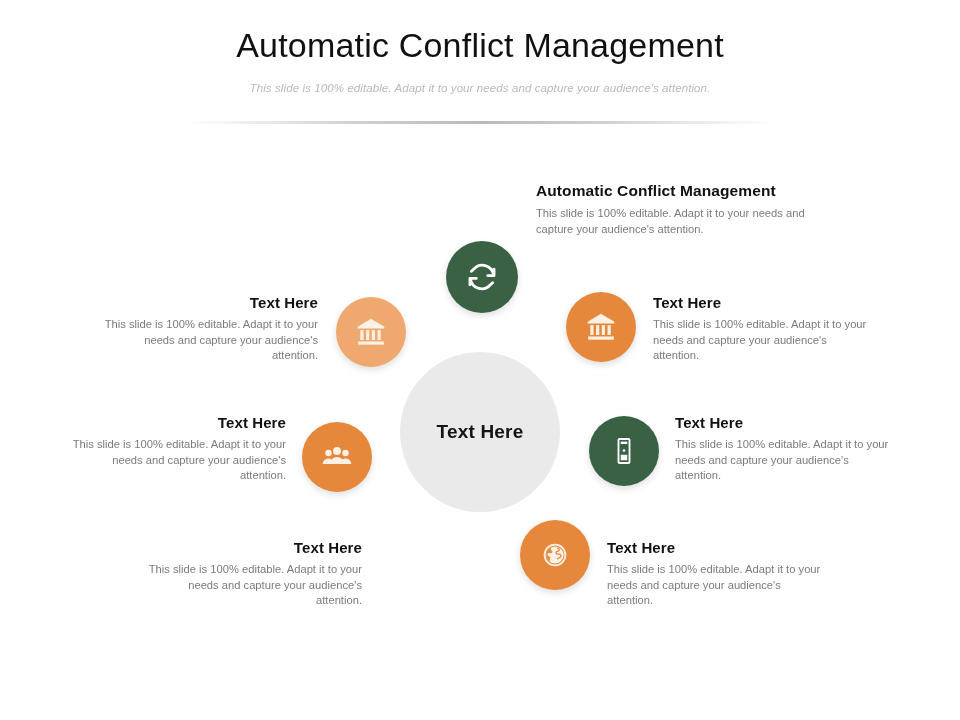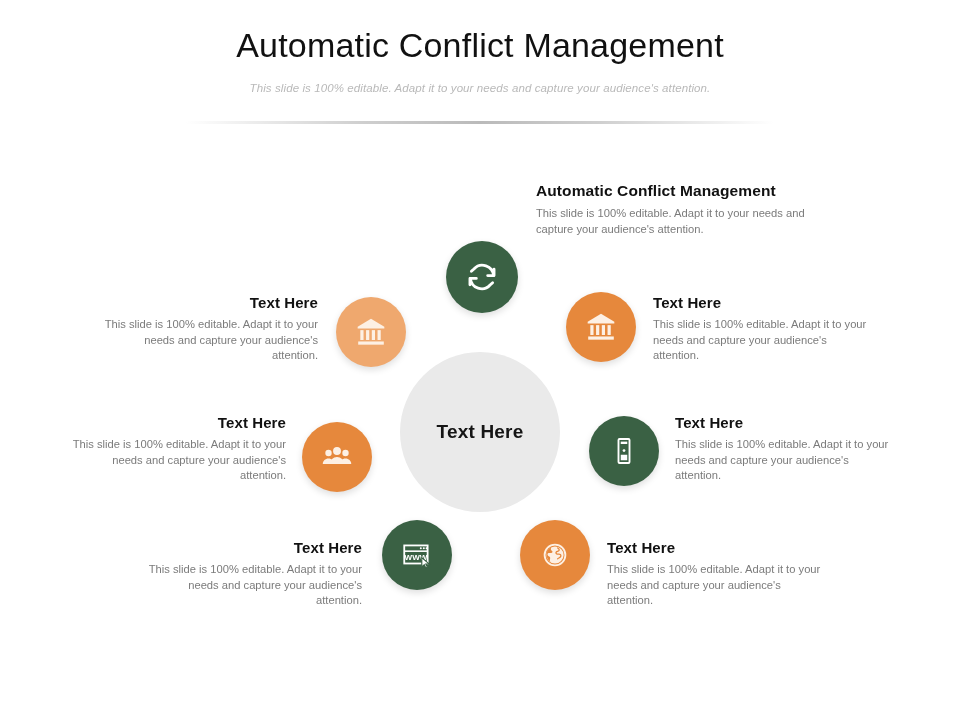--- a/index.html
+++ b/index.html
@@ -233,33 +233,20 @@
         <circle cx="12" cy="11.6" r="1.1" fill="#ffffff"></circle>
         <rect x="9.4" y="15" width="5.2" height="4.4" fill="#ffffff"></rect>
       </svg>
     </span>
   </div>
   <div id="text-right-middle" class="node-text align-left">
     <div class="node-heading">Text Here</div>
     <div class="node-body">This slide is 100% editable. Adapt it to your needs and capture your audience's attention.</div>
   </div>
 
-  <div id="node-left-lower" class="node-circle">
-    <span>
-      <svg width="34" height="34" viewBox="0 0 32 32" fill="none">
-        <rect x="4" y="7" width="22" height="17" stroke="#ffffff" stroke-width="1.7"></rect>
-        <line x1="4" y1="12.4" x2="26" y2="12.4" stroke="#ffffff" stroke-width="1.5"></line>
-        <circle cx="19.6" cy="9.7" r="0.95" fill="#ffffff"></circle>
-        <circle cx="22.4" cy="9.7" r="0.95" fill="#ffffff"></circle>
-        <circle cx="25" cy="9.7" r="0.95" fill="#ffffff"></circle>
-        <text x="15" y="20.4" font-family="'Liberation Sans', sans-serif" font-size="7.6" font-weight="bold" fill="#ffffff" text-anchor="middle">WWW</text>
-        <path d="M20.5 18.5 L20.5 27.4 L22.8 25.2 L24.3 28.2 L25.8 27.4 L24.3 24.5 L27.4 24.4 Z" fill="#ffffff" stroke="#3a6144" stroke-width="1.1"></path>
-      </svg>
-    </span>
-  </div>
   <div id="text-left-lower" class="node-text align-right">
     <div class="node-heading">Text Here</div>
     <div class="node-body">This slide is 100% editable. Adapt it to your needs and capture your audience's attention.</div>
   </div>
 
   <div id="node-right-lower" class="node-circle">
     <span>
       <svg width="32" height="32" viewBox="0 0 32 32">
         <circle cx="16" cy="16" r="10.4" fill="none" stroke="#fdf0e4" stroke-width="1.8"></circle>
         <circle cx="16" cy="16" r="8.6" fill="#fdf0e4"></circle>

